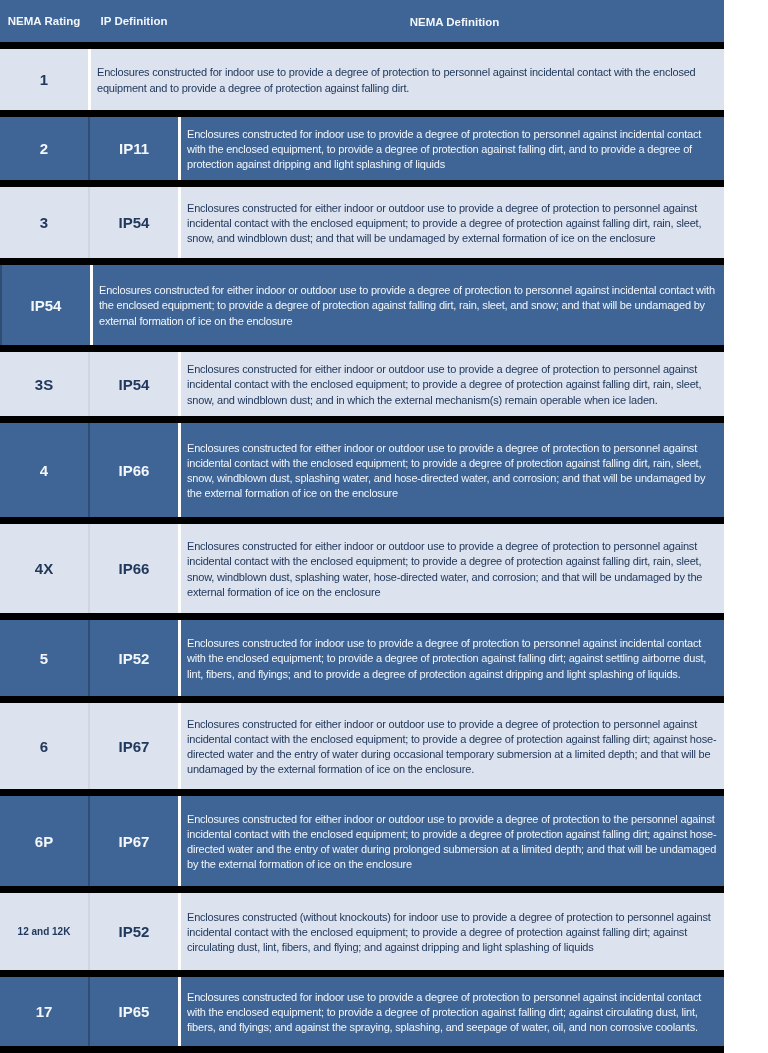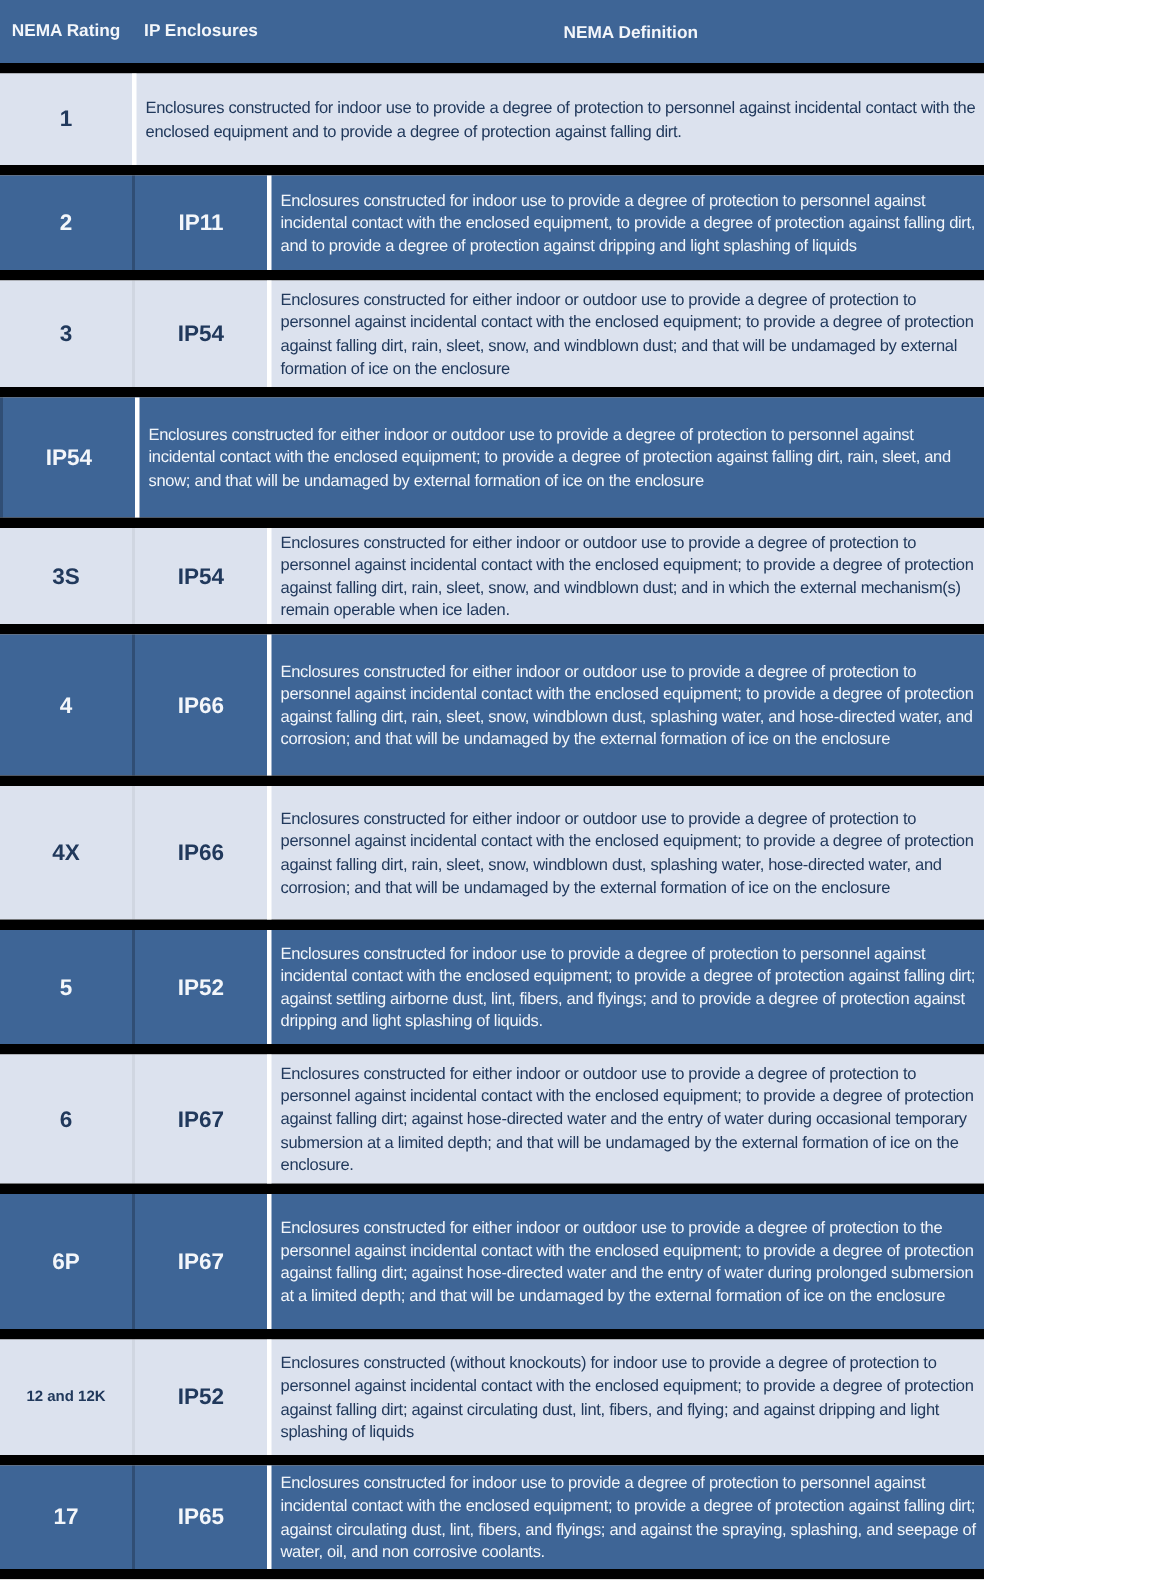--- a/index.html
+++ b/index.html
@@ -4,21 +4,21 @@
 <style>
   :root{
     --blue:#3e6596;
     --light:#dce2ee;
     --sep:#000000;
     --navy:#21395c;
     --white-text:#f3f6fa;
   }
   *{margin:0;padding:0;box-sizing:border-box;}
   body{font-family:"Liberation Sans","DejaVu Sans",sans-serif;background:#ffffff;}
-  .page{width:656px;height:1053px;overflow:hidden;background:#ffffff;}
+  .page{width:724px;height:1053px;overflow:hidden;background:#ffffff;}
   .row{display:flex;width:100%;align-items:stretch;}
   .row.header{background:var(--blue);height:42px;}
   .row.dark{background:var(--blue);}
   .row.light{background:var(--light);}
   .sep{height:7px;background:var(--sep);width:100%;}
   .cell{display:flex;align-items:center;justify-content:center;}
   .c1{width:88px;flex:0 0 88px;text-align:center;}
   .c2{width:90px;flex:0 0 90px;text-align:center;border-left:2px solid transparent;}
   .c3{flex:1 1 auto;justify-content:flex-start;text-align:left;border-left:3px solid transparent;padding:6px 2px 4px 6px;}
   .row.dark .c2{border-left-color:rgba(0,0,0,0.22);}
@@ -32,21 +32,21 @@
   .row.light .rating,.row.light .ip,.row.light .def{color:var(--navy);}
   .row.dark .rating,.row.dark .ip,.row.dark .def{color:var(--white-text);}
 </style>
 </head>
 <body>
 
 <div class="page">
 
   <div class="row header">
     <div class="cell c1 hdr-label">NEMA Rating</div>
-    <div class="cell c2 hdr-label">IP Enclosures</div>
+    <div class="cell c2 hdr-label">IP Definition</div>
     <div class="cell c3 hdr-label" style="justify-content:center;text-align:center;">NEMA Definition</div>
   </div>
   <div class="sep"></div>
 
   <div class="row light" style="height:61px">
     <div class="cell c1 rating">1</div>
     <div class="cell c3 def">Enclosures constructed for indoor use to provide a degree of protection to personnel against incidental contact with the enclosed equipment and to provide a degree of protection against falling dirt.</div>
   </div>
   <div class="sep"></div>
 

